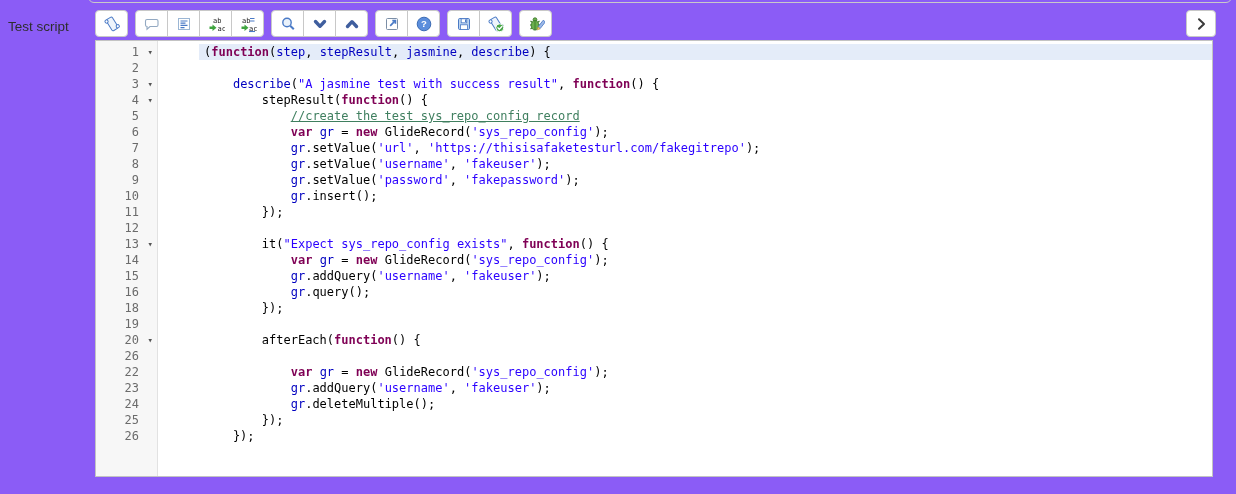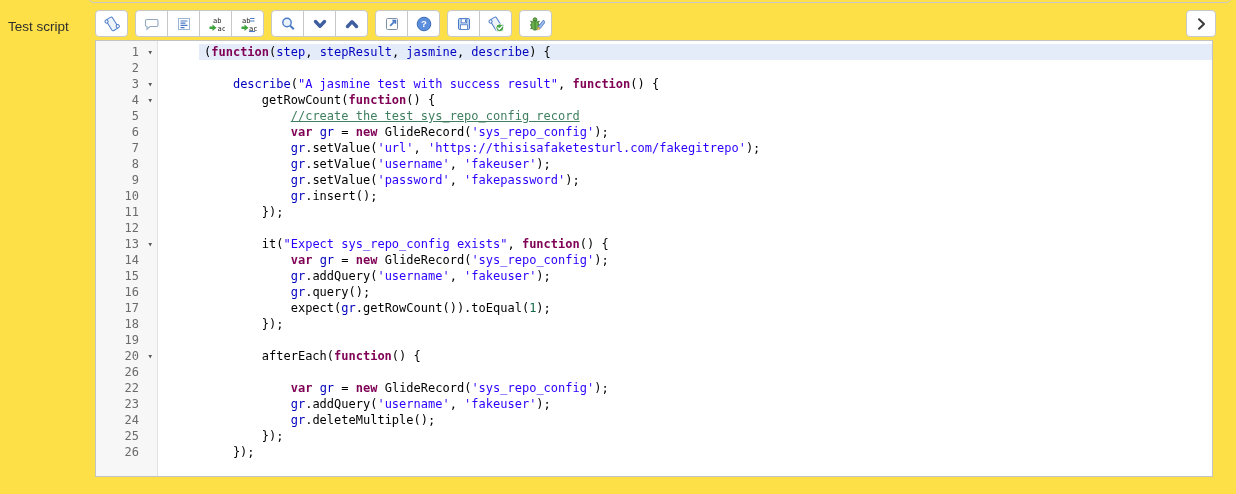--- a/index.html
+++ b/index.html
@@ -1,18 +1,18 @@
 <!DOCTYPE html>
 <html style="--kw: #7F0055; --str: #2A00FF; --cmt: #3F7F5F; --vr: #0000C0; --num: #116644; --activeline: #e4ecf9;"><head>
 <meta charset="utf-8">
 <style>
   * { margin:0; padding:0; box-sizing:border-box; }
   html,body { background:#fff; }
   body { font-family:"Liberation Sans", sans-serif; }
-  .screen { position:relative; width:1236px; height:494px; background:#fde047; overflow:hidden; }
+  .screen { position:relative; width:1236px; height:494px; background:#8b5cf6; overflow:hidden; }
 
   .field-label { position:absolute; left:8px; top:19px; font-size:13.5px; color:#2e2e2e; }
 
   .top-field-edge { position:absolute; left:88px; top:-10px; width:1144px; height:13px;
     border:1px solid #c9c9c9; border-radius:0 0 6px 6px; background:transparent; }
 
   .toolbar { position:absolute; left:95px; top:10px; display:flex; align-items:flex-start; }
   .tb-group { display:flex; margin-right:7px;border-radius:6px; }
   .tb-btn { width:33px; height:27px; background:#fff; border:1px solid #c8c8c8;
     display:flex; align-items:center; justify-content:center; cursor:pointer;
@@ -179,21 +179,21 @@
         <div class="row">
           <span class="ln">2</span>
           <span class="src"></span>
         </div>
         <div class="row">
           <span class="ln">3<span class="fold">▾</span></span>
           <span class="src"><span class="tk-p">    </span><span class="tk-v">describe</span><span class="tk-p">(</span><span class="tk-s">"A jasmine test with success result"</span><span class="tk-p">, </span><span class="tk-k">function</span><span class="tk-p">() {</span></span>
         </div>
         <div class="row">
           <span class="ln">4<span class="fold">▾</span></span>
-          <span class="src"><span class="tk-p">        getRowCount(</span><span class="tk-k">function</span><span class="tk-p">() {</span></span>
+          <span class="src"><span class="tk-p">        stepResult(</span><span class="tk-k">function</span><span class="tk-p">() {</span></span>
         </div>
         <div class="row">
           <span class="ln">5</span>
           <span class="src"><span class="tk-p">            </span><span class="tk-c">//create the test sys_repo_config record</span></span>
         </div>
         <div class="row">
           <span class="ln">6</span>
           <span class="src"><span class="tk-p">            </span><span class="tk-k">var</span><span class="tk-p"> </span><span class="tk-v">gr</span><span class="tk-p"> = </span><span class="tk-k">new</span><span class="tk-p"> GlideRecord(</span><span class="tk-s">'sys_repo_config'</span><span class="tk-p">);</span></span>
         </div>
         <div class="row">
@@ -230,24 +230,20 @@
         </div>
         <div class="row">
           <span class="ln">15</span>
           <span class="src"><span class="tk-p">            </span><span class="tk-v">gr</span><span class="tk-p">.addQuery(</span><span class="tk-s">'username'</span><span class="tk-p">, </span><span class="tk-s">'fakeuser'</span><span class="tk-p">);</span></span>
         </div>
         <div class="row">
           <span class="ln">16</span>
           <span class="src"><span class="tk-p">            </span><span class="tk-v">gr</span><span class="tk-p">.query();</span></span>
         </div>
         <div class="row">
-          <span class="ln">17</span>
-          <span class="src"><span class="tk-p">            expect(</span><span class="tk-v">gr</span><span class="tk-p">.getRowCount()).toEqual(</span><span class="tk-n">1</span><span class="tk-p">);</span></span>
-        </div>
-        <div class="row">
           <span class="ln">18</span>
           <span class="src"><span class="tk-p">        });</span></span>
         </div>
         <div class="row">
           <span class="ln">19</span>
           <span class="src"></span>
         </div>
         <div class="row">
           <span class="ln">20<span class="fold">▾</span></span>
           <span class="src"><span class="tk-p">        afterEach(</span><span class="tk-k">function</span><span class="tk-p">() {</span></span>

